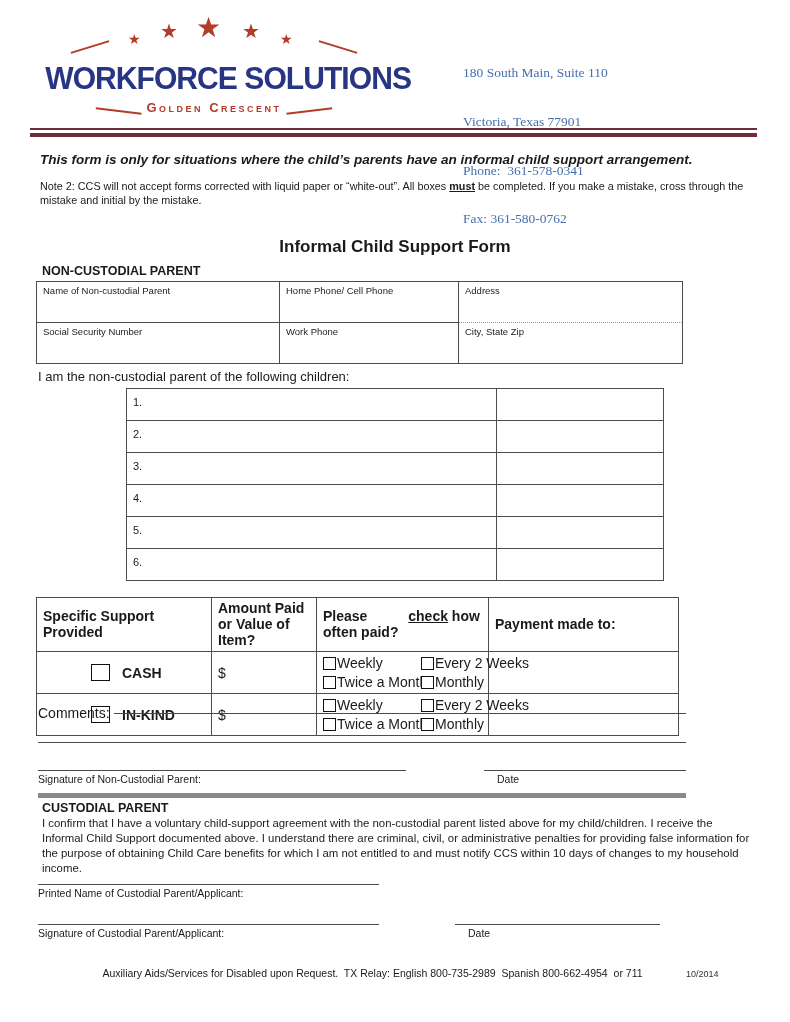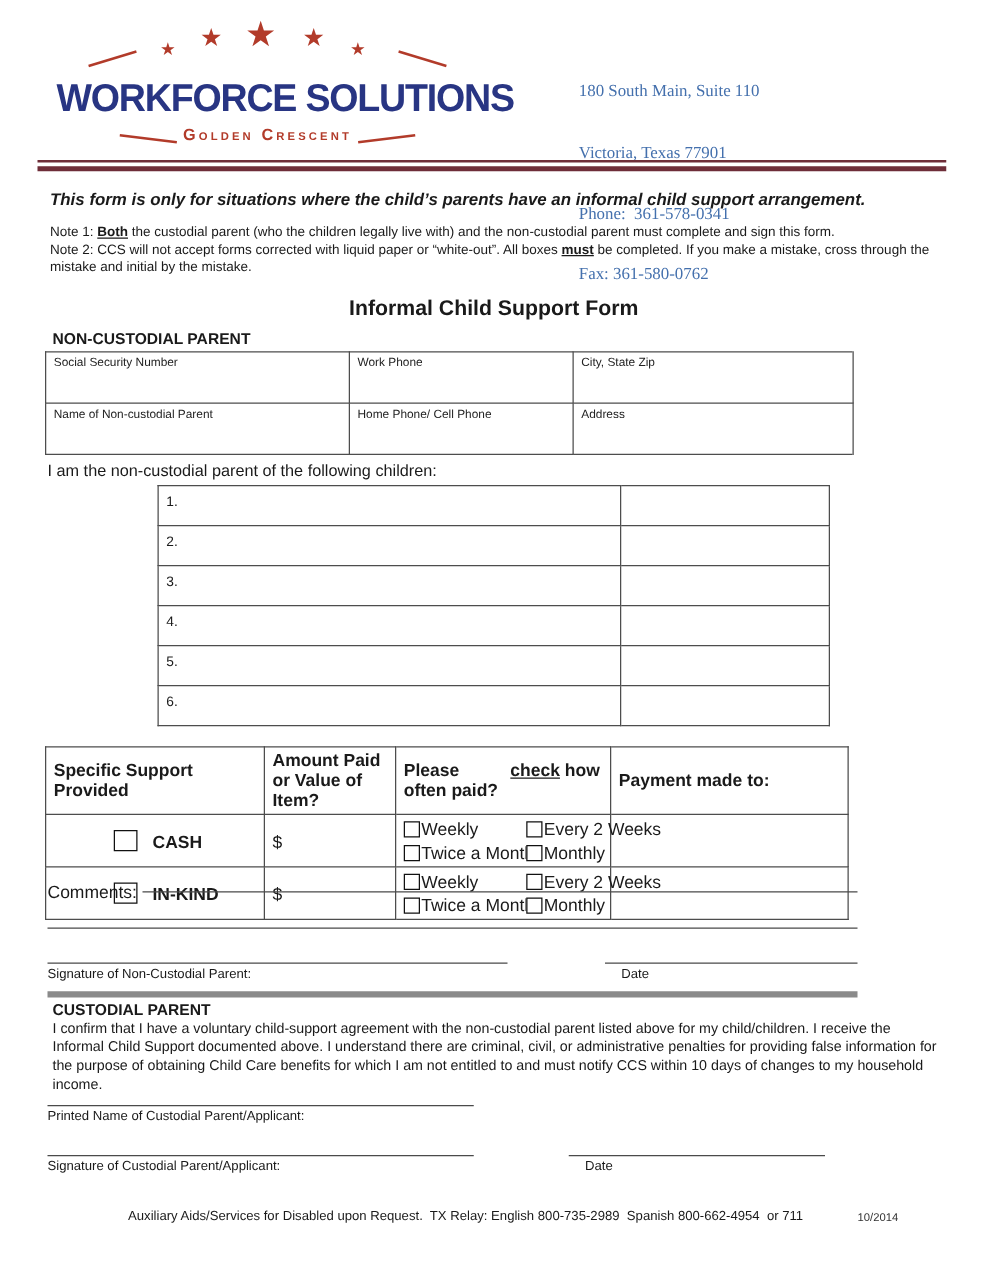--- a/index.html
+++ b/index.html
@@ -133,43 +133,42 @@
   </div>
 
   <div class="top-divider">
     <div class="thin"></div>
       <div class="gap"></div>
       <div class="thick"></div>
   </div>
 
   <div class="intro">This form is only for situations where the child’s parents have an informal child support arrangement.</div>
   <div class="notes">
-    <div><span>Note 1: </span><span class="bu">Both</span><span> the custodial parent (who the children legally live with) and the non-custodial parent must complete and sign this form.</span></div>
     <div><span>Note 2: CCS will not accept forms corrected with liquid paper or “white-out”. All boxes </span><span class="bu">must</span><span> be completed. If you make a mistake, cross through the mistake and initial by the mistake.</span></div>
   </div>
 
   <div class="form-title">Informal Child Support Form</div>
 
   <div class="ncp-heading">NON-CUSTODIAL PARENT</div>
   <table class="ncp-table">
     <colgroup>
         <col style="width:243px">
         <col style="width:179px">
         <col style="width:224px">
       </colgroup>
     <tbody>
         <tr>
+      <td><span>Name of Non-custodial Parent</span></td>
+      <td><span>Home Phone/ Cell Phone</span></td>
+      <td class="dotted-b"><span>Address</span></td>
+    </tr>
+    <tr>
       <td><span>Social Security Number</span></td>
       <td><span>Work Phone</span></td>
       <td class="dotted"><span>City, State Zip</span></td>
-    </tr>
-    <tr>
-      <td><span>Name of Non-custodial Parent</span></td>
-      <td><span>Home Phone/ Cell Phone</span></td>
-      <td class="dotted-b"><span>Address</span></td>
     </tr>
   </tbody>
     </table>
 
   <div class="children-intro">I am the non-custodial parent of the following children:</div>
 
   <table class="children-table">
     <colgroup>
         <col style="width:370px">
         <col style="width:167px">

